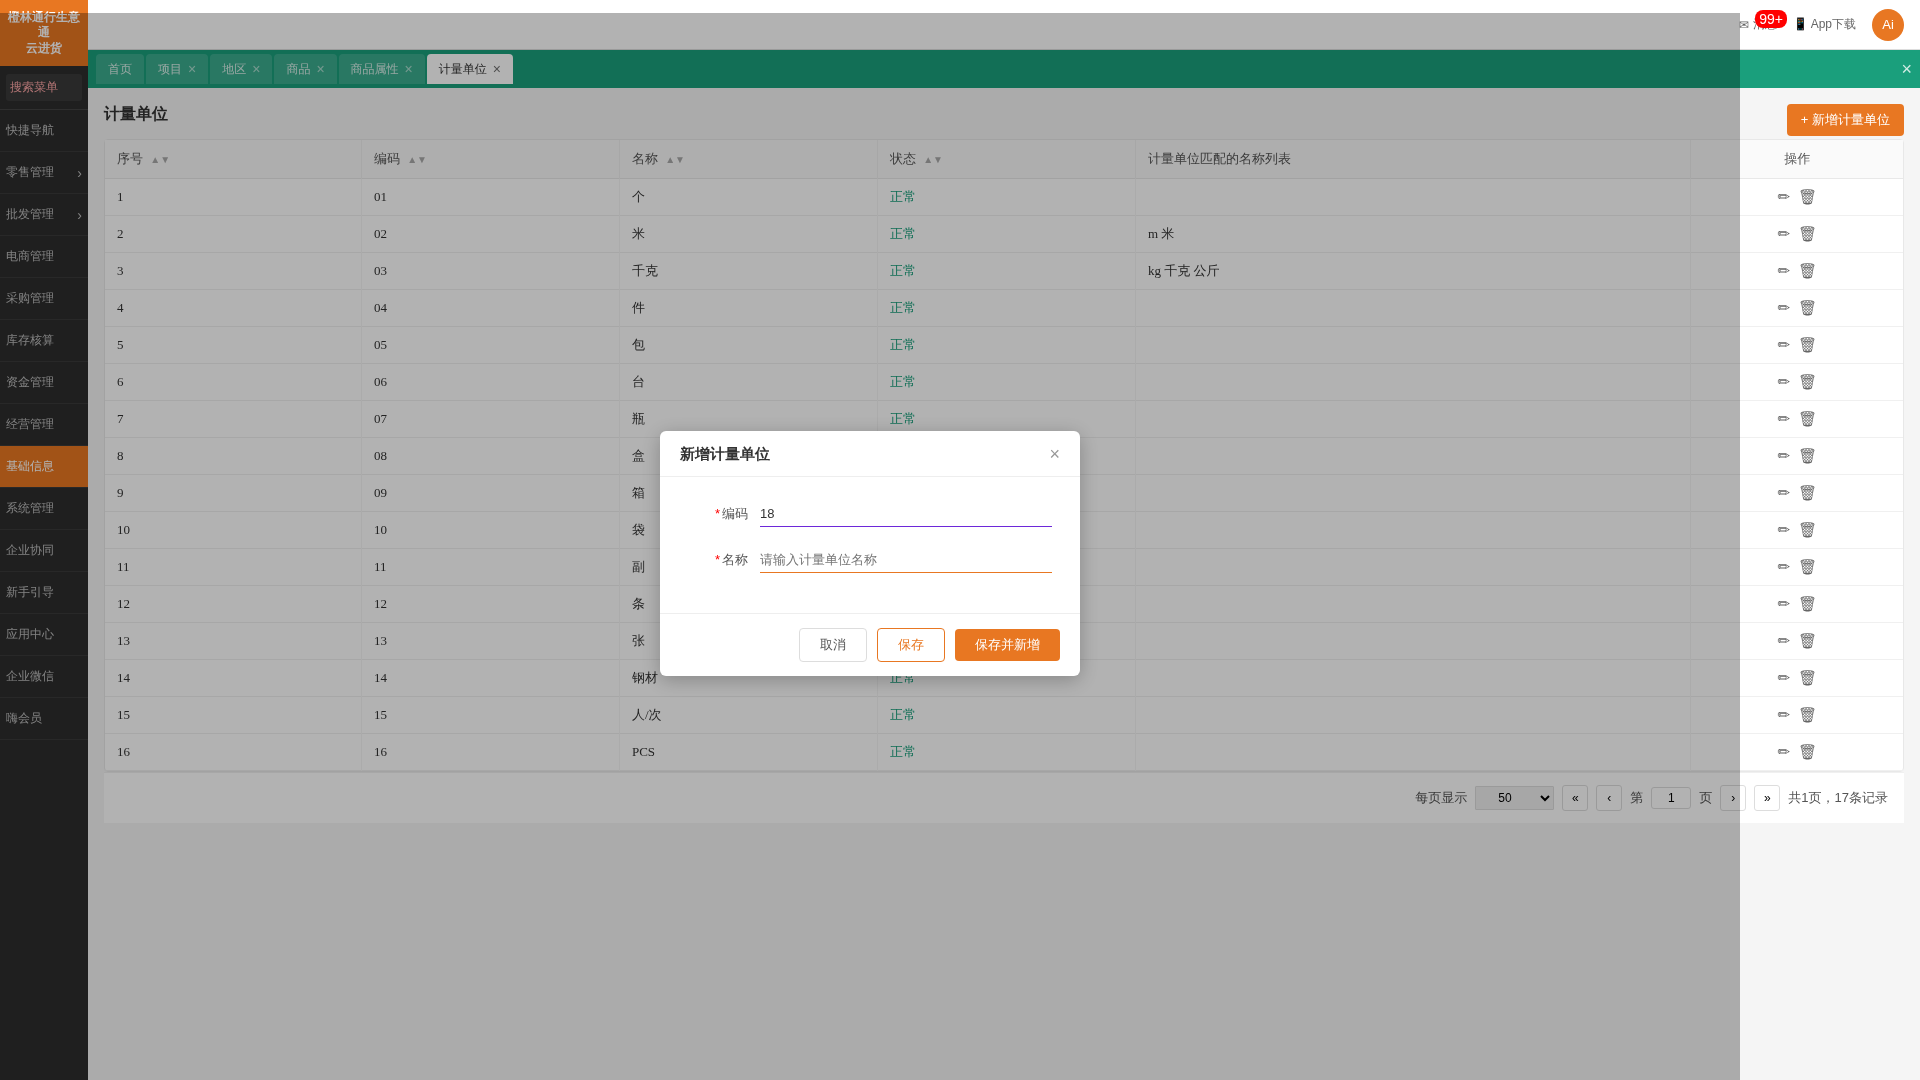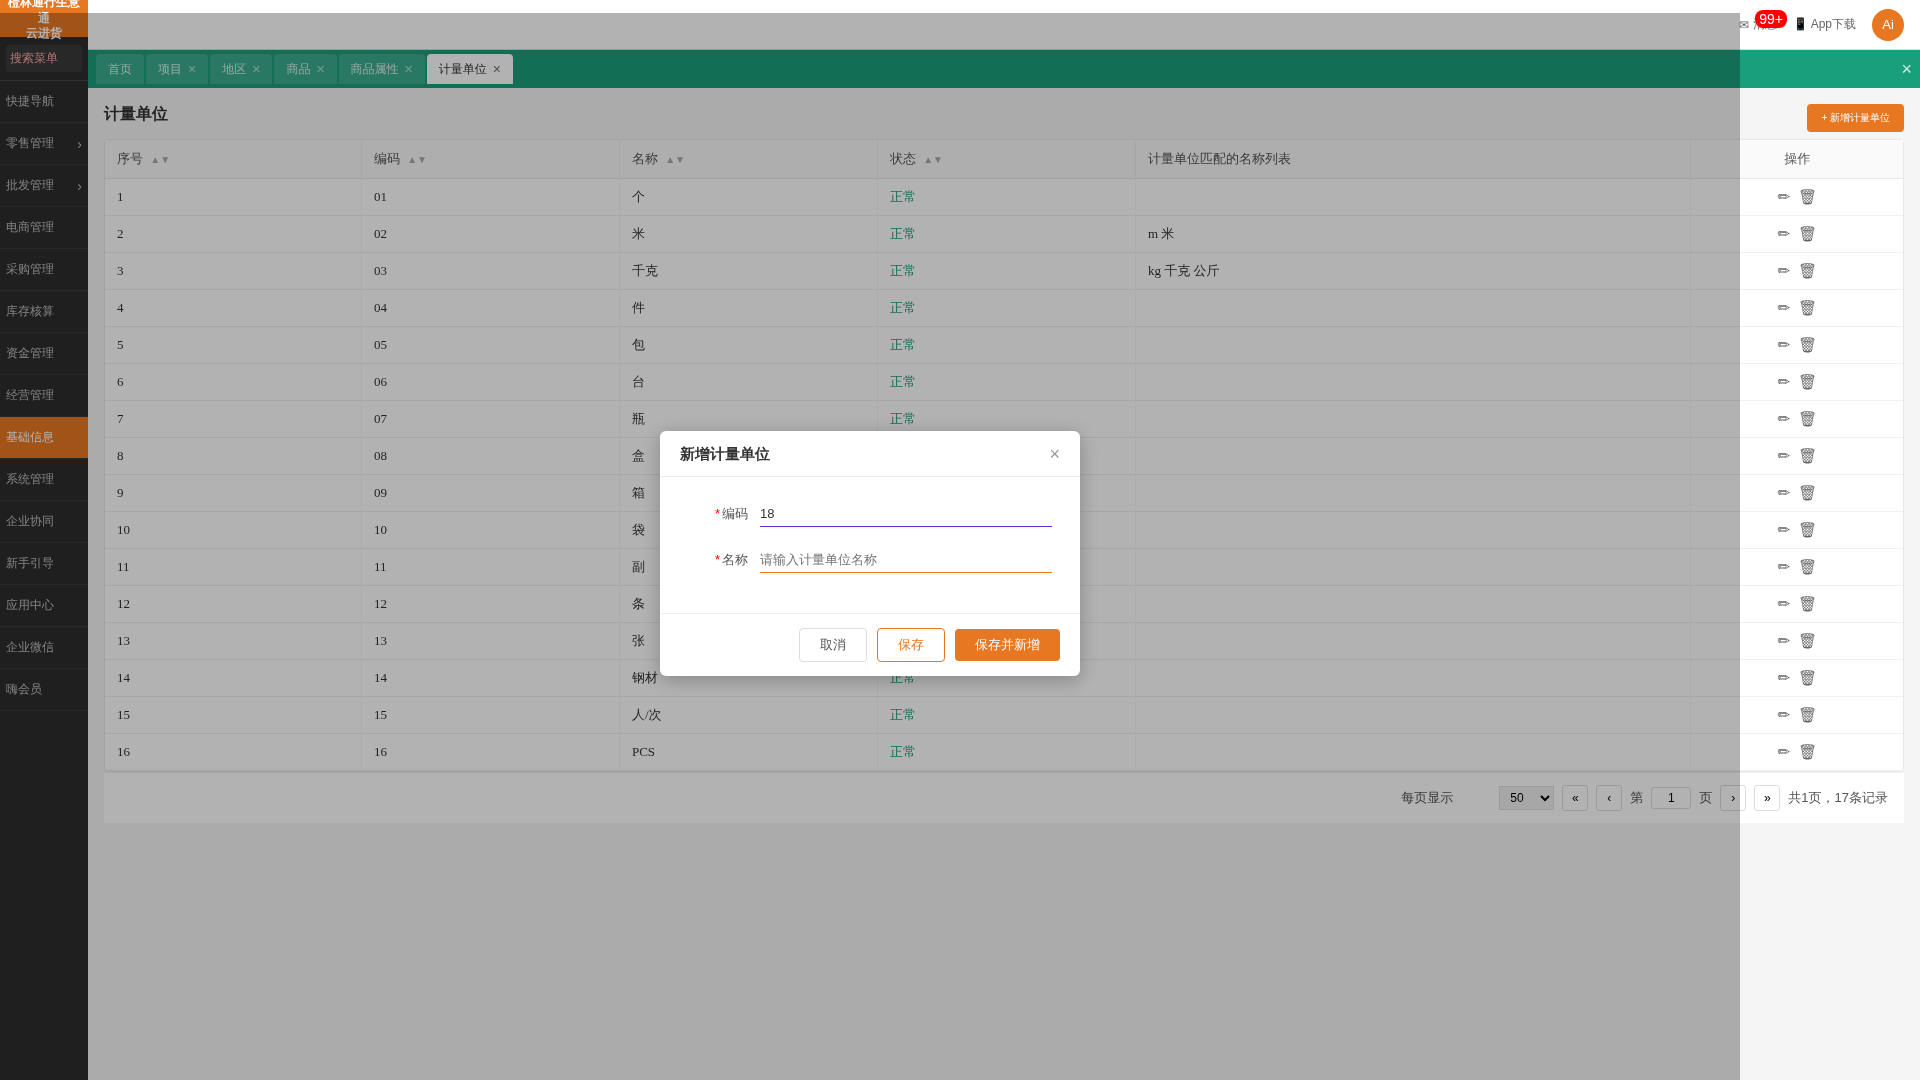--- a/index.html
+++ b/index.html
@@ -1,20 +1,20 @@
 <!DOCTYPE html>
 <html><head>
   <meta charset="utf-8">
   <style>
     * { box-sizing: border-box; margin: 0; padding: 0; }
     body { font-family: 'Microsoft YaHei', Arial, sans-serif; font-size: 13px; background: #f5f5f5; color: #333; width: 1920px; height: 1080px; overflow: hidden; display: flex; }
 
     
     .sidebar { width: 88px; background: #2d2d2d; color: #ccc; display: flex; flex-direction: column; height: 1080px; flex-shrink: 0; }
-    .sidebar-logo { height: 37px; background: #e87722; display: flex; align-items: center; justify-content: center; padding: 8px; }
+    .sidebar-logo { height: 66px; background: #e87722; display: flex; align-items: center; justify-content: center; padding: 8px; }
     .sidebar-logo-text { color: white; font-size: 12px; font-weight: bold; text-align: center; line-height: 1.3; }
     .sidebar-search { padding: 8px 6px; border-bottom: 1px solid #444; }
     .sidebar-search-btn { width: 100%; background: #3a3a3a; border: none; color: #fca5a5; padding: 5px 4px; cursor: pointer; border-radius: 3px; font-size: 12px; text-align: left; }
     .sidebar-nav-item { padding: 12px 6px; text-align: left; cursor: pointer; color: #bbb; font-size: 12px; border-bottom: 1px solid #3a3a3a; position: relative; }
     .sidebar-nav-item.active { background: #e87722; color: white; }
     .sidebar-nav-item.has-arrow::after { content: '›'; position: absolute; right: 6px; top: 50%; transform: translateY(-50%); font-size: 14px; }
 
     
     .main { flex: 1; display: flex; flex-direction: column; height: 1080px; overflow: hidden; }
 
@@ -32,39 +32,39 @@
     .tab { height: 30px; padding: 0 12px; border-radius: 4px 4px 0 0; display: flex; align-items: center; gap: 6px; font-size: 12px; cursor: pointer; color: rgba(255,255,255,0.8); background: rgba(255,255,255,0.15); }
     .tab.active { background: white; color: #333; border-radius: 4px 4px 0 0; }
     .tab-close { font-size: 14px; line-height: 1; opacity: 0.7; }
     .tabbar-close-all { margin-left: auto; color: white; cursor: pointer; font-size: 18px; opacity: 0.8; }
 
     
     .content { flex: 1; padding: 16px; overflow: auto; position: relative; }
     .page-title { font-size: 16px; font-weight: bold; color: #333; margin-bottom: 14px; }
 
     
-    .btn-add { position: absolute; top: 16px; right: 16px; background: #e87722; color: white; border: none; padding: 7px 14px; border-radius: 4px; cursor: pointer; font-size: 10px; }
+    .btn-add { position: absolute; top: 16px; right: 16px; background: #e87722; color: white; border: none; padding: 7px 14px; border-radius: 4px; cursor: pointer; font-size: 13px; }
 
     
     .table-wrap { background: white; border-radius: 4px; border: 1px solid #e8e8e8; font-family: Liberation Serif, serif; }
     table { width: 100%; border-collapse: collapse; font-size: 13px; }
     thead tr { background: #fafafa; border-bottom: 1px solid #e8e8e8; }
     th { padding: 10px 12px; text-align: left; color: #555; font-weight: 500; border-right: 1px solid #f0f0f0; white-space: nowrap; }
     th:last-child { border-right: none; text-align: center; }
     tbody tr { border-bottom: 1px solid #f0f0f0; }
     td { padding: 9px 12px; color: #333; border-right: 1px solid #f5f5f5; }
     td:last-child { border-right: none; text-align: center; }
     .status-normal { color: #1a9f7c; }
     .action-icons { display: flex; align-items: center; justify-content: center; gap: 8px; }
     .action-icon { cursor: pointer; color: #666; font-size: 15px; }
     .sort-arrows { display: inline-flex; flex-direction: column; margin-left: 4px; font-size: 10px; line-height: 1; color: #aaa; vertical-align: middle; }
 
     
     .pagination { display: flex; align-items: center; justify-content: flex-end; padding: 12px 16px; gap: 8px; background: white; border-top: 1px solid #f0f0f0; font-size: 13px; color: #555; }
-    .pagination select { border: 1px solid #ddd; border-radius: 1px; padding: 3px 6px; font-size: 12px; margin-left: 38px; }
+    .pagination select { border: 1px solid #ddd; border-radius: 1px; padding: 3px 18px; font-size: 12px; }
     .pagination-btn { width: 26px; height: 26px; border: 1px solid #ddd; background: white; border-radius: 3px; cursor: pointer; display: flex; align-items: center; justify-content: center; font-size: 12px; }
     .pagination-input { width: 40px; border: 1px solid #ddd; border-radius: 3px; text-align: center; padding: 3px; font-size: 12px; }
 
     
     .overlay { position: fixed; top: 0; left: 0; width: 1740px; height: 1080px; background: rgba(0,0,0,0.3); display: flex; align-items: center; justify-content: center; z-index: 1000; margin-top: 13px; }
 
     
     .modal { background: white; border-radius: 6px; width: 420px; box-shadow: 0 4px 20px rgba(0,0,0,0.25); }
     .modal-header { padding: 14px 20px 12px; border-bottom: 1px solid #eee; display: flex; align-items: center; justify-content: space-between; }
     .modal-title { font-size: 15px; font-weight: 600; color: #333; }

